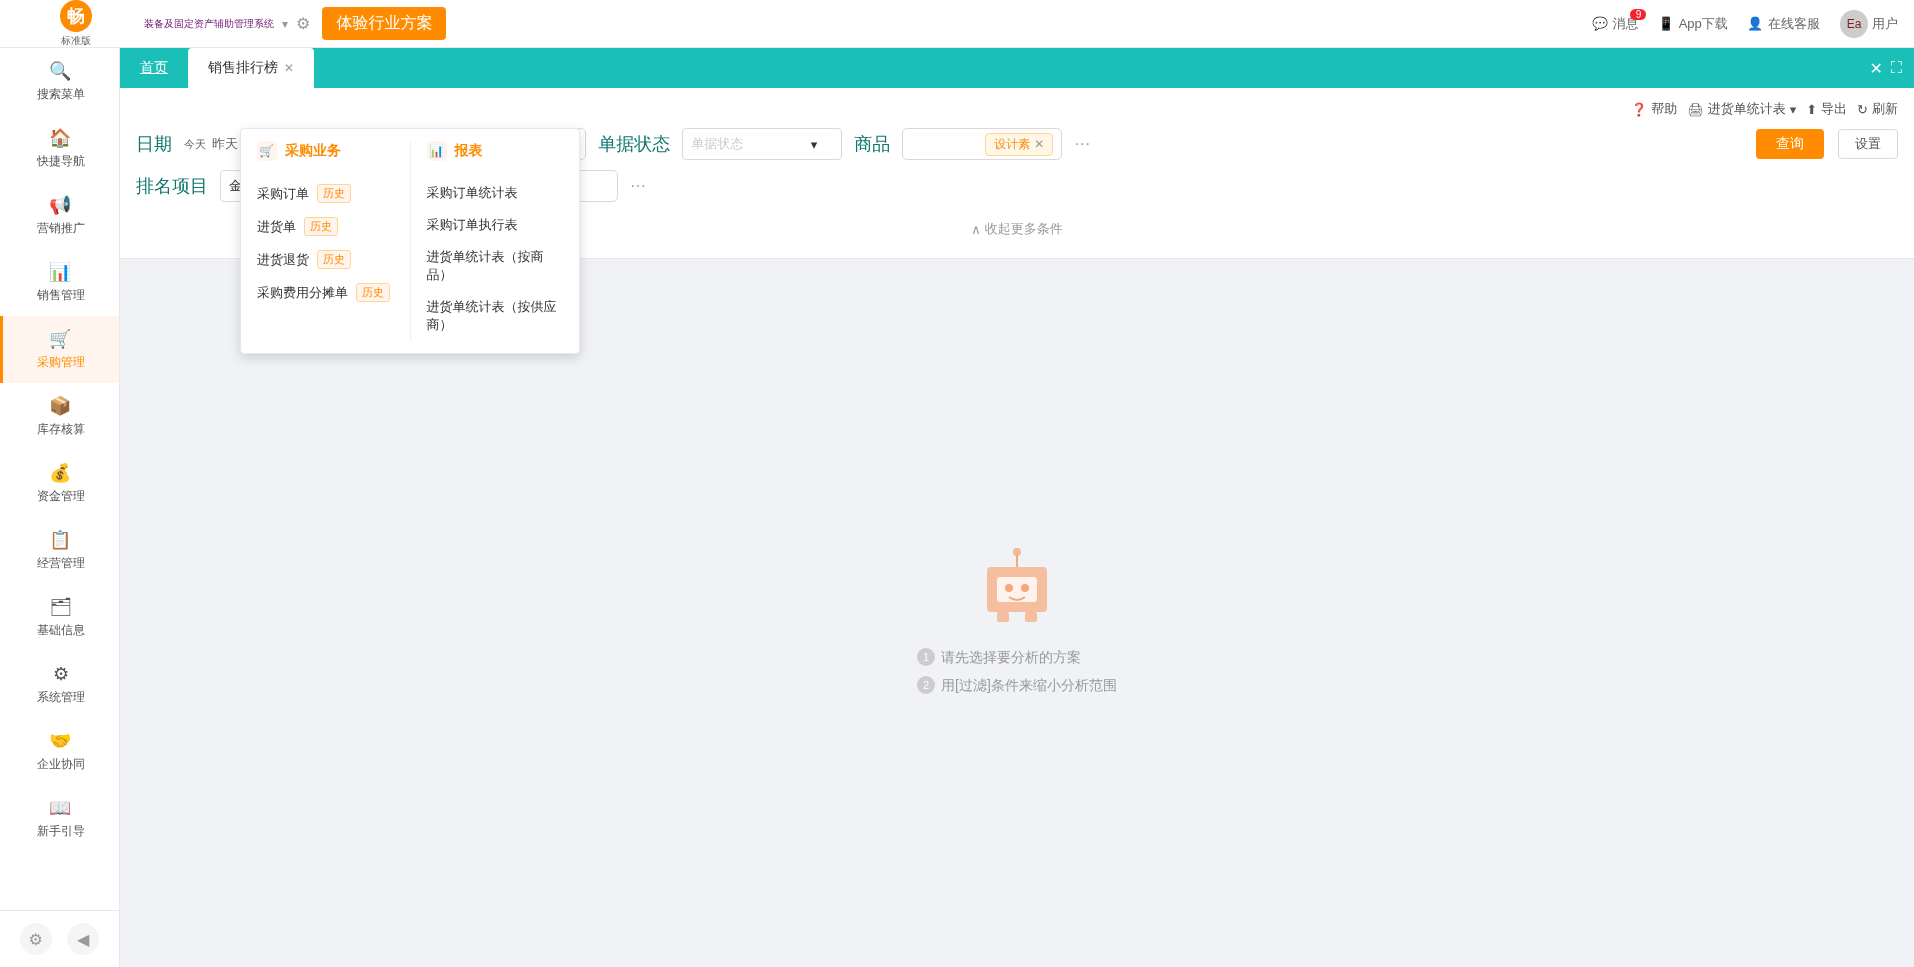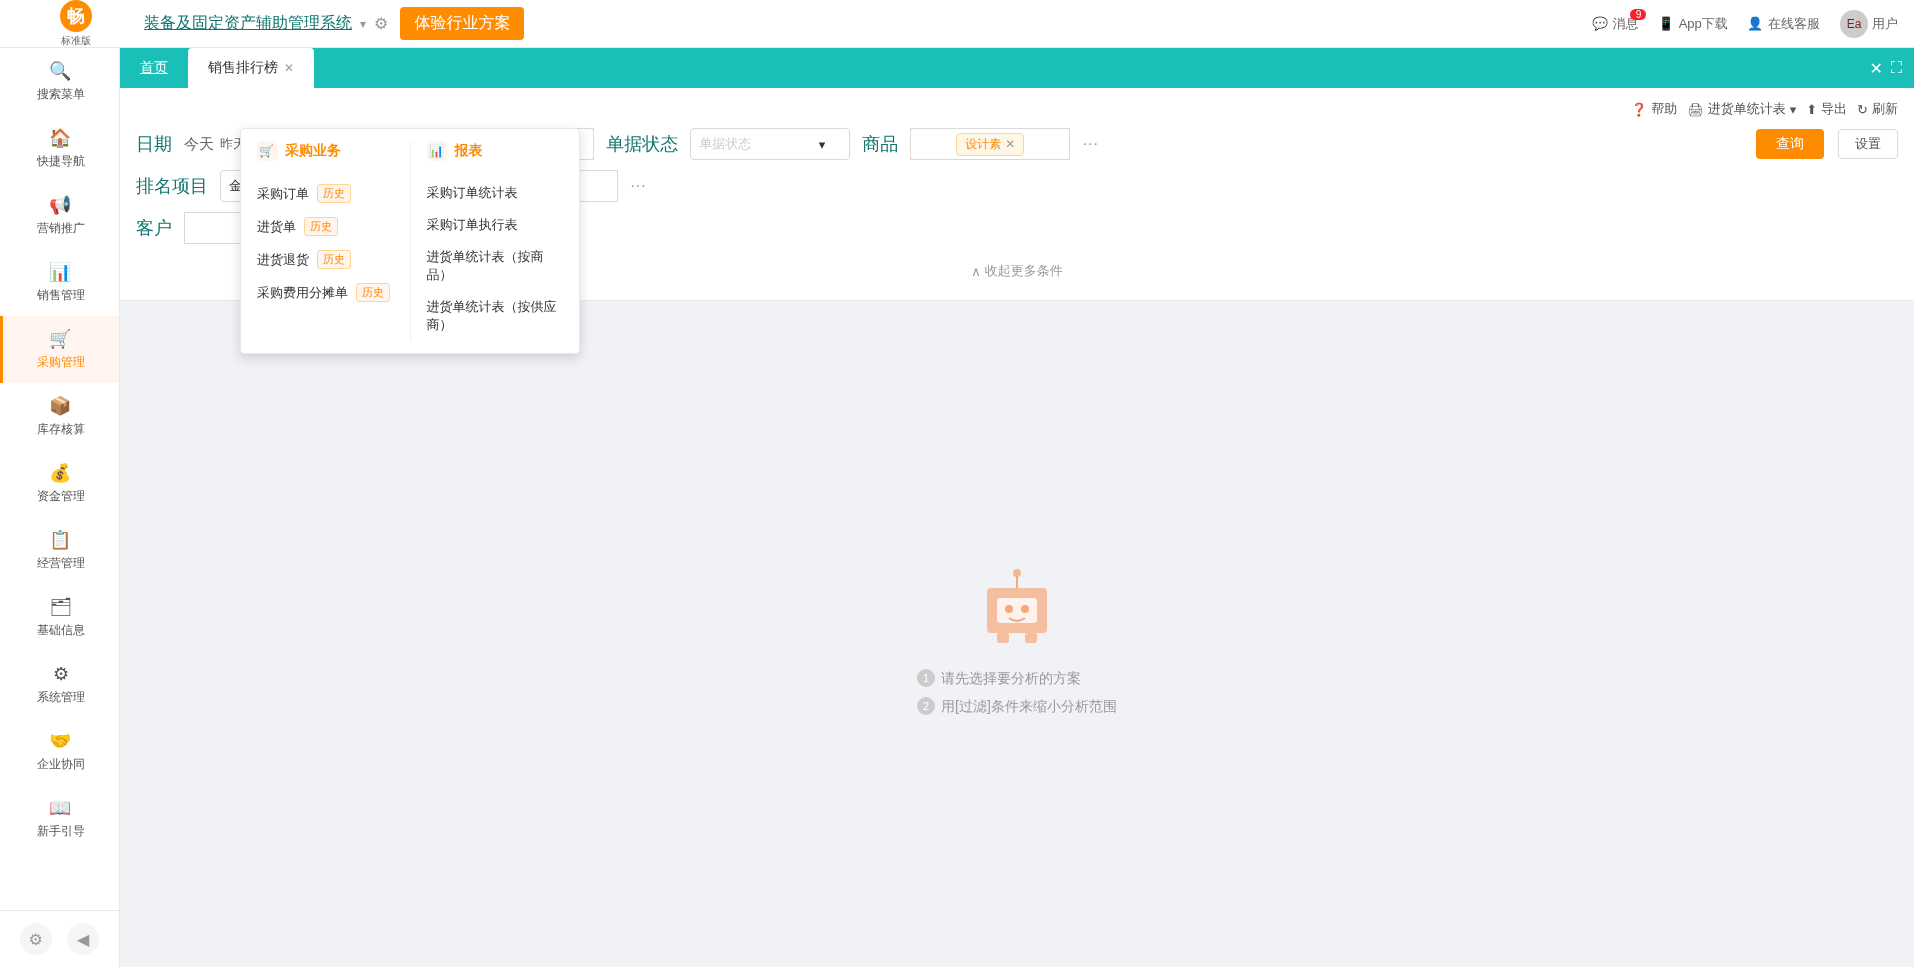--- a/index.html
+++ b/index.html
@@ -28,21 +28,21 @@
       height: 32px;
       background: #ff8c00;
       border-radius: 50%;
       display: flex; align-items: center; justify-content: center;
       color: white; font-size: 18px; font-weight: bold;
     }
     .logo-text { font-size: 10px; color: #666; margin-top: 2px; }
     .system-title {
       display: flex; align-items: center; gap: 8px; margin-left: 8px;
     }
-    .system-title-text { font-size: 16px; color: #0f766e; text-decoration: underline; }
+    .system-title-text { font-size: 10px; color: #701a75; }
     .system-title-arrow { color: #999; font-size: 12px; }
     .gear-icon { color: #999; font-size: 16px; margin-left: 8px; cursor: pointer; }
     .industry-btn {
       background: #ff8c00; color: white; border: none; padding: 6px 14px;
       border-radius: 4px; font-size: 16px; cursor: pointer; margin-left: 12px;
     }
     .header-right {
       margin-left: auto;
       display: flex; align-items: center; gap: 20px;
     }
@@ -166,24 +166,24 @@
       border-bottom: 1px solid #e8e8e8;
     }
     .filter-row {
       display: flex; align-items: center; gap: 12px;
       margin-bottom: 10px;
       flex-wrap: wrap;
     }
     .filter-row:last-child { margin-bottom: 0; }
     .filter-label { font-size: 18px; color: #0f766e; white-space: nowrap; }
     .filter-input {
-      border: 1px solid #d9d9d9; border-radius: 0;
+      border: 1px solid #d9d9d9; border-radius: 5px;
       padding: 4px 8px; font-size: 13px; color: #333;
       min-width: 180px; height: 32px;
-      display: flex; align-items: center; justify-content: center;
+      display: flex; align-items: center; justify-content: flex-end;
     }
     .filter-tag {
       display: inline-flex; align-items: center; gap: 4px;
       background: #fff7e6; border: 1px solid #ffd591;
       border-radius: 4px; padding: 2px 8px; font-size: 12px; color: #fa8c16;
     }
     .filter-tag-close { cursor: pointer; color: #999; }
     .filter-select {
       border: 1px solid #d9d9d9; border-radius: 4px;
       padding: 4px 24px 4px 8px; font-size: 13px; color: #333;
@@ -412,21 +412,21 @@
             <div class="toolbar-btn">
               <span>↻</span>
               <span>刷新</span>
             </div>
           </div>
         </div>
 
         <div class="filter-row">
           <span class="filter-label">日期</span>
           <div style="display:flex; align-items:center; gap:6px;">
-            <span style="font-size:15px;color:#666;cursor:pointer;">今天</span>
+            <span style="font-size:11px;color:#666;cursor:pointer;">今天</span>
             <span style="font-size:13px;color:#666;cursor:pointer;">昨天</span>
             <span style="font-size:13px;color:#666;cursor:pointer;">近7天</span>
             <span style="font-size:13px;color:#1abfb8;cursor:pointer;">更多</span>
             <span style="font-size:13px;color:#666;cursor:pointer;">自定义</span>
           </div>
           <div class="filter-input" style="min-width:220px;">
             <span style="font-size:13px;">2024-01-01 至 2024-12-31</span>
           </div>
 
           <span class="filter-label">单据状态</span>
@@ -455,28 +455,20 @@
           <div class="filter-select" style="min-width:160px;">
             <span style="font-size:13px;">金额</span>
             <span>▾</span>
           </div>
 
           <span class="filter-label">业务员</span>
           <div class="filter-input" style="min-width:160px;"></div>
           <span class="filter-dots">···</span>
         </div>
 
-        <div class="filter-row">
-          <span class="filter-label">客户</span>
-          <div class="filter-input" style="min-width:200px;">
-            <span style="font-size:13px;color:#ccc;"></span>
-            <span>▾</span>
-          </div>
-          <span class="filter-dots">···</span>
-        </div>
 
         <div class="collapse-row">
           <span>
             <span>∧</span>
             <span>收起更多条件</span>
           </span>
         </div>
       </div>
 
       <div class="empty-state">

